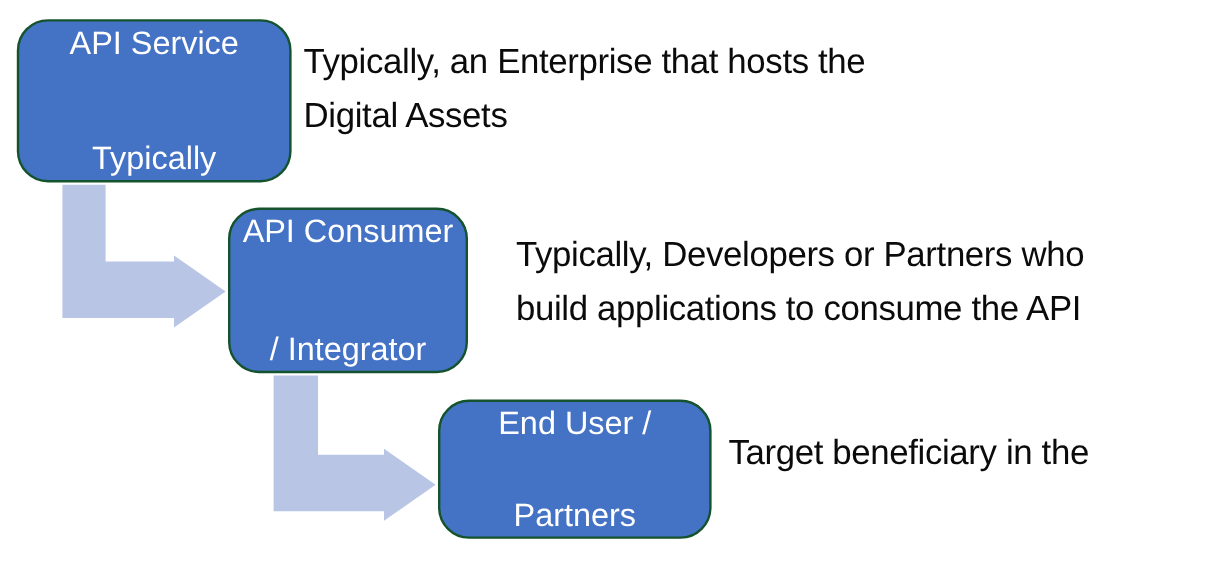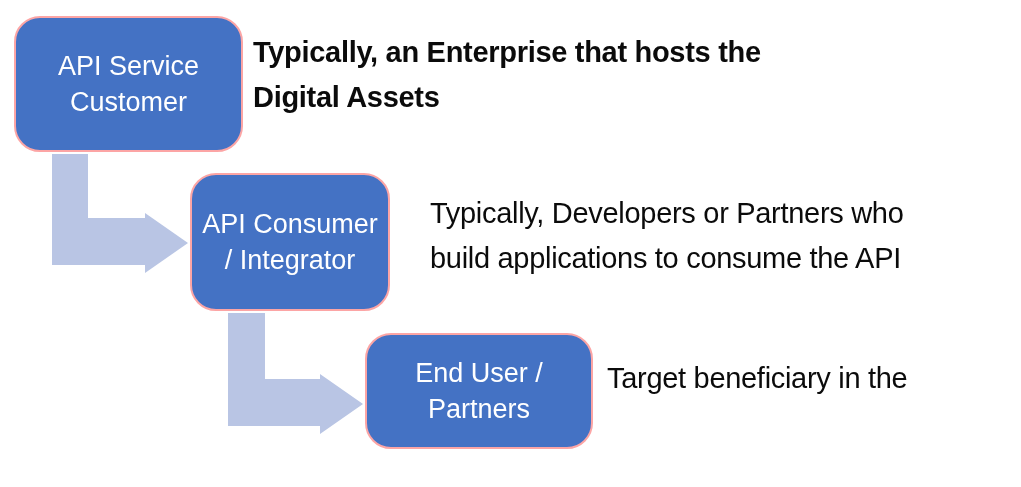--- a/index.html
+++ b/index.html
@@ -14,61 +14,61 @@
   .arrows {
     position: absolute;
     left: 0; top: 0;
     width: 1021px; height: 487px;
     z-index: 0;
   }
   .box {
     position: absolute;
     z-index: 1;
     background: #4472C4;
-    border: 2px solid #fca5a5;
+    border: 2px solid #14532d;
     border-radius: 26px;
     box-sizing: border-box;
     color: #ffffff;
     display: flex;
     flex-direction: column;
     align-items: center;
-    justify-content: center;
+    justify-content: space-between;
     text-align: center;
     font-size: 27px;
     line-height: 36px;
   }
   .box1 { left: 14px;  top: 16px;  width: 229px; height: 136px; }
   .box2 { left: 190px; top: 173px; width: 200px; height: 138px; }
   .box3 { left: 365px; top: 333px; width: 228px; height: 116px; }
   .desc {
     position: absolute;
     z-index: 1;
     color: #0b0b0b;
     font-size: 29px;
     line-height: 45px;
     letter-spacing: -0.3px;
     white-space: nowrap;
   }
-  .desc1 { left: 253px; top: 30px; font-weight: bold;  }
+  .desc1 { left: 253px; top: 30px;  }
   .desc2 { left: 430px; top: 191px; }
   .desc3 { left: 607px; top: 356px; }
 </style>
 </head>
 <body>
 
 <div class="canvas">
 
   <svg class="arrows" viewBox="0 0 1021 487" xmlns="http://www.w3.org/2000/svg">
     <polygon points="52,154 88,154 88,218 145,218 145,213 188,243 145,273 145,265 52,265" fill="#B9C5E4"></polygon>
     <polygon points="228,313 265,313 265,379 320,379 320,374 363,404 320,434 320,426 228,426" fill="#B9C5E4"></polygon>
   </svg>
 
   <div class="box box1">
     <div>API Service</div>
-    <div>Customer</div>
+    <div>Typically</div>
   </div>
 
   <div class="desc desc1">
     <div>Typically, an Enterprise that hosts the</div>
     <div>Digital Assets</div>
   </div>
 
   <div class="box box2">
     <div>API Consumer</div>
     <div>/ Integrator</div>

